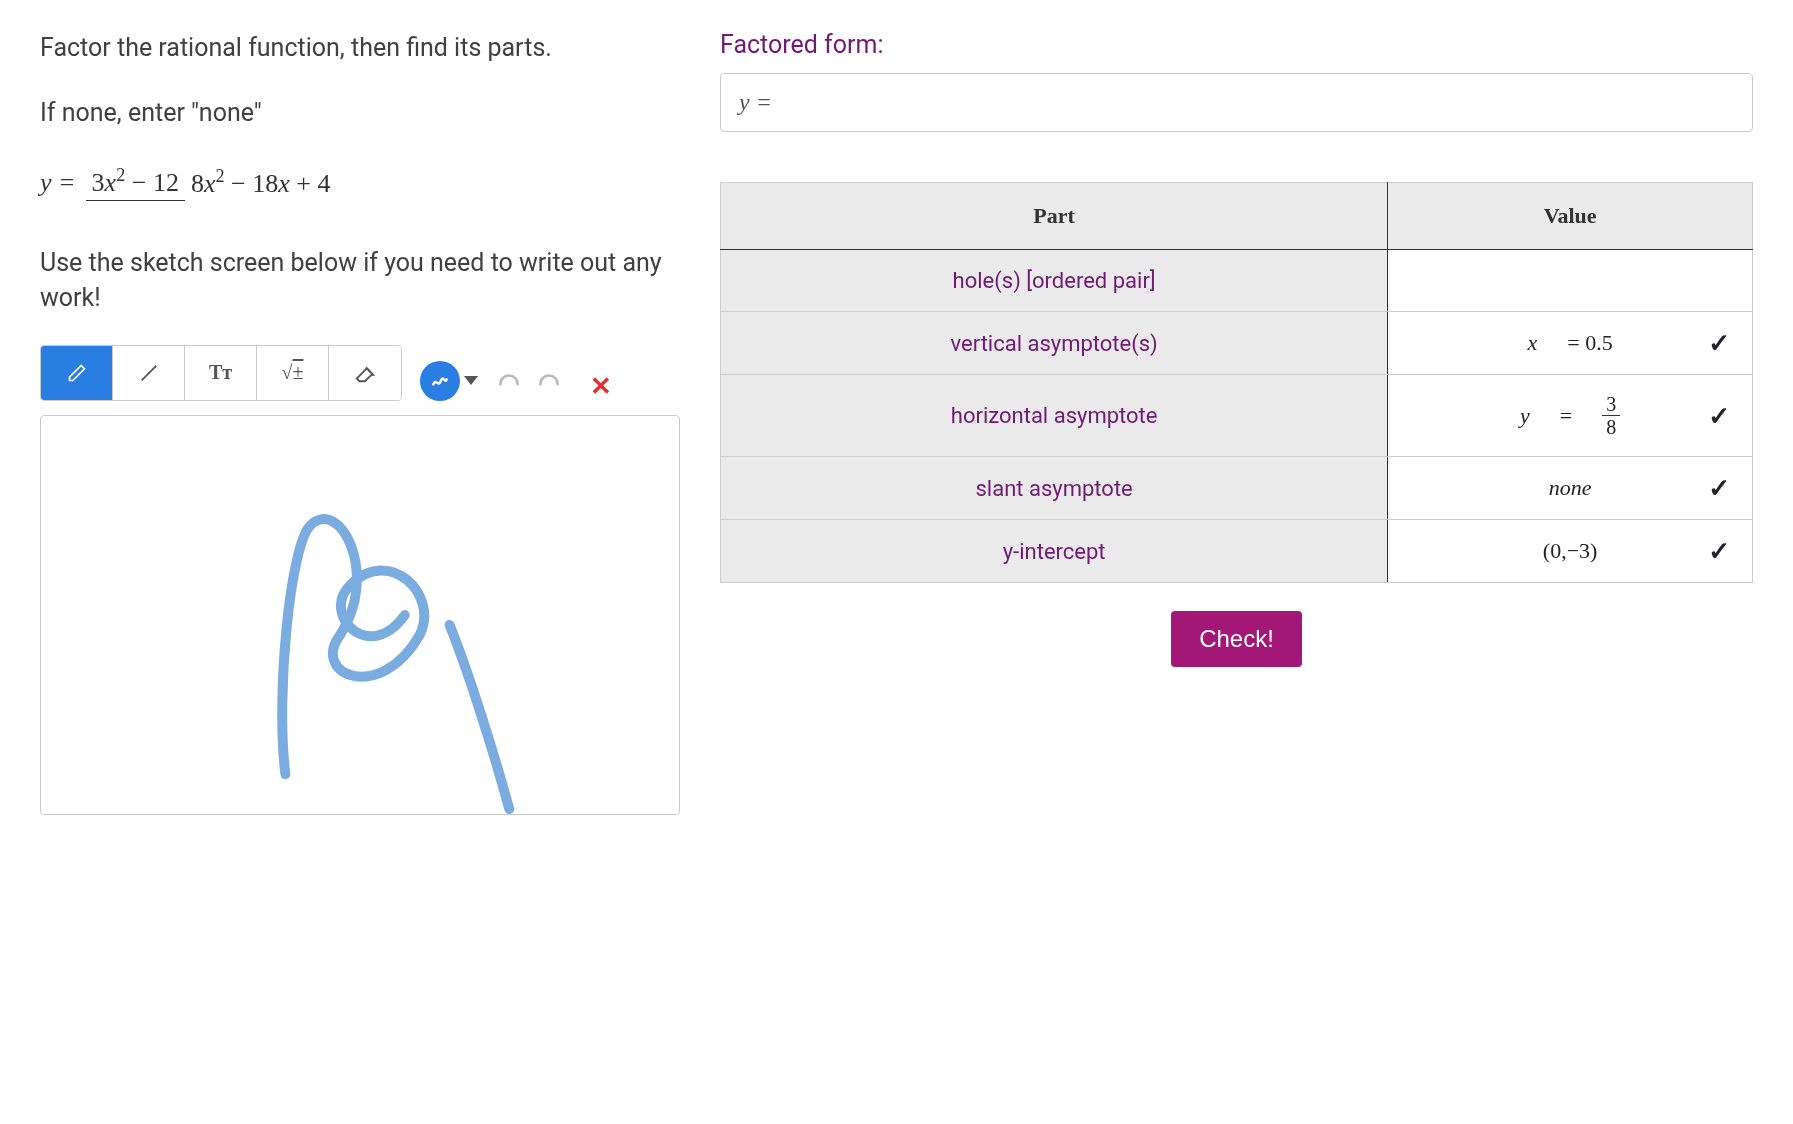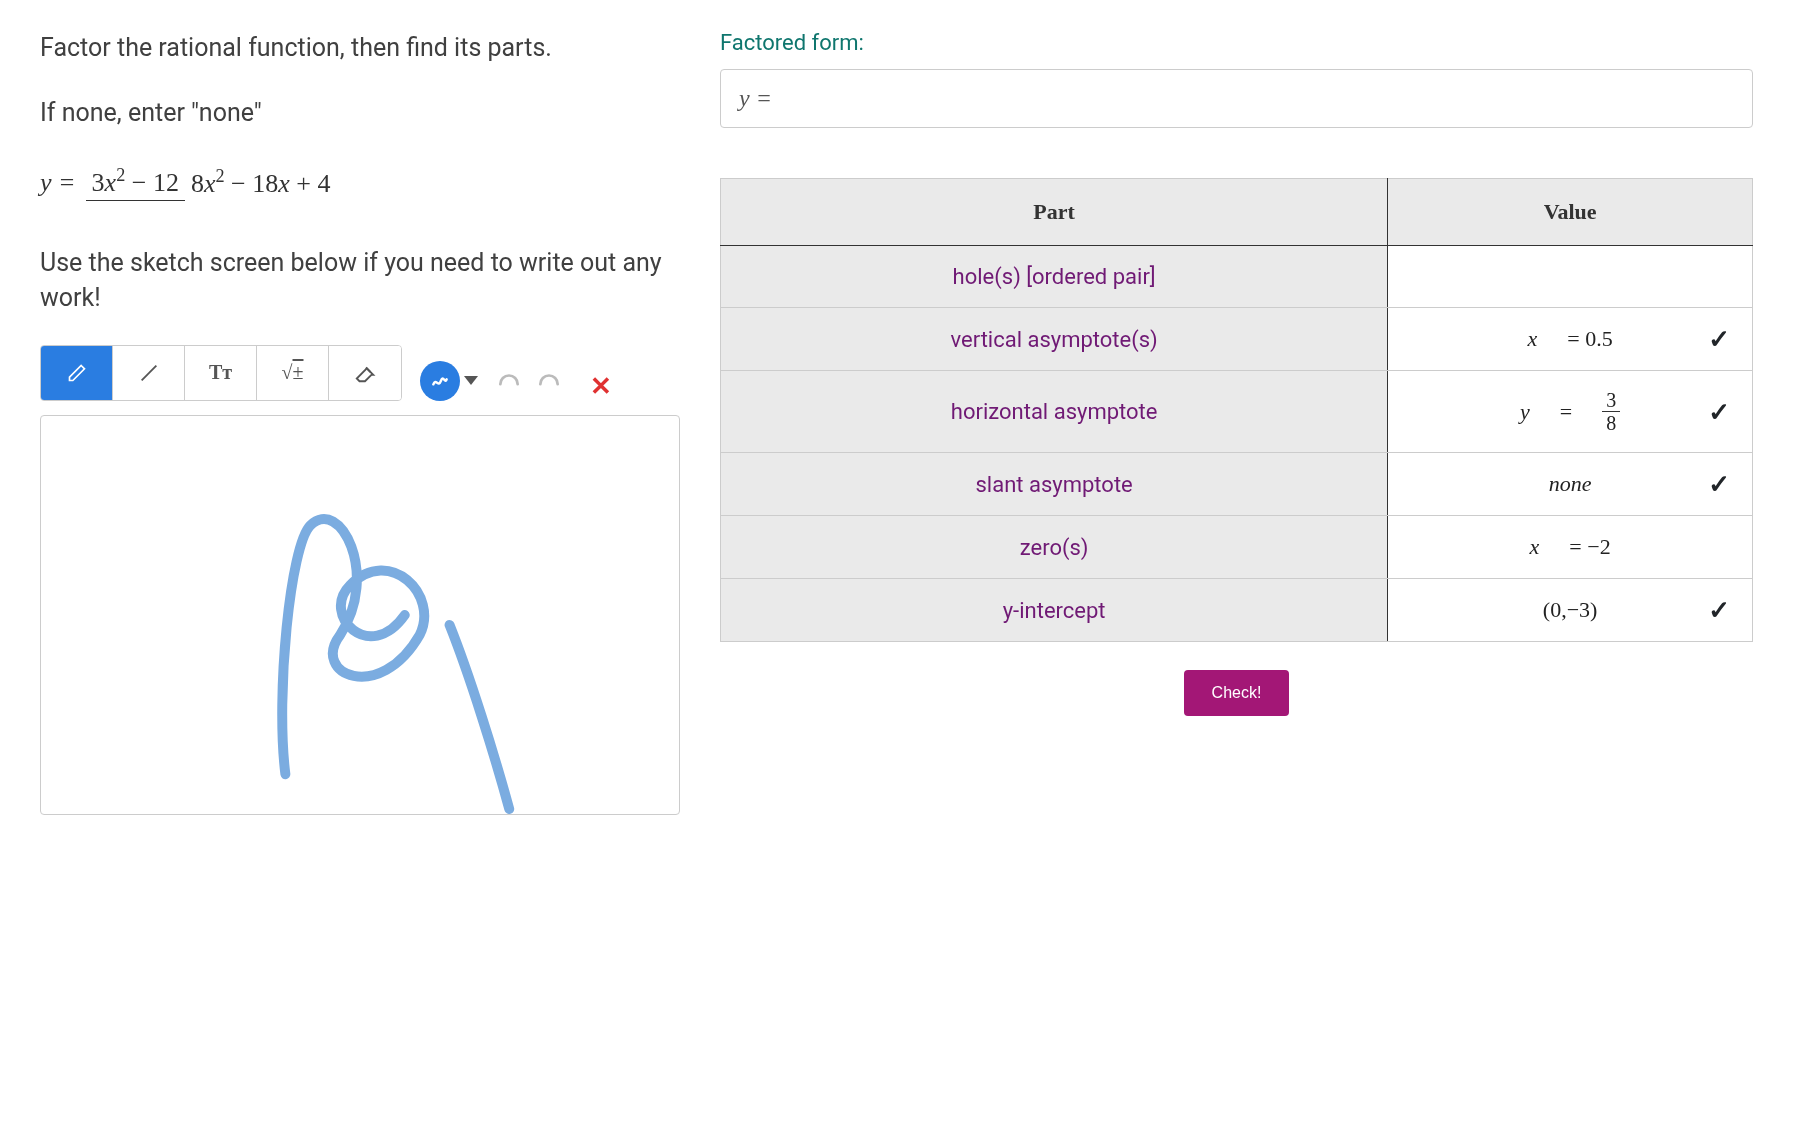--- a/index.html
+++ b/index.html
@@ -125,22 +125,22 @@
     border-radius: 4px;
     width: 100%;
     height: 400px;
     position: relative;
     overflow: hidden;
     cursor: crosshair;
   }
   .canvas-box svg { width: 100%; height: 100%; }
 
   .section-label {
-    font-size: 22px;
-    color: #0f766e;
+    font-size: 25px;
+    color: #701a75;
     margin-bottom: 14px;
   }
   .factored-input-wrap {
     display: flex;
     align-items: center;
     border: 1px solid #ccc;
     border-radius: 4px;
     padding: 14px 18px;
     font-family: "Times New Roman", Times, serif;
     font-size: 24px;
@@ -218,21 +218,21 @@
   .frac-sm .den { padding: 0 4px; }
 
   .check-btn {
     display: block;
     margin: 28px auto 0 auto;
     background: #a31776;
     color: #fff;
     border: none;
     border-radius: 4px;
     padding: 14px 28px;
-    font-size: 16px;
+    font-size: 24px;
     cursor: pointer;
   }
 
   .math-radical {
     font-family: "Times New Roman", Times, serif;
     display: flex;
     align-items: baseline;
   }
   .math-radical .overline { text-decoration: overline; }
 </style>
@@ -359,26 +359,20 @@
           <tr>
             <td class="part-label">slant asymptote</td>
             <td class="part-value">
               <span class="value-wrap">
                 <i>none</i>
               </span>
               <span class="checkmark">✓</span>
             </td>
           </tr>
           <tr>
-            <td class="part-label">zero(s)</td>
-            <td class="part-value">
-              <span class="value-wrap"><i>x</i> = −2</span>
-            </td>
-          </tr>
-          <tr>
             <td class="part-label">y-intercept</td>
             <td class="part-value">
               <span class="value-wrap">(0,−3)</span>
               <span class="checkmark">✓</span>
             </td>
           </tr>
         </tbody>
     </table>
 
     <button class="check-btn">Check!</button>

